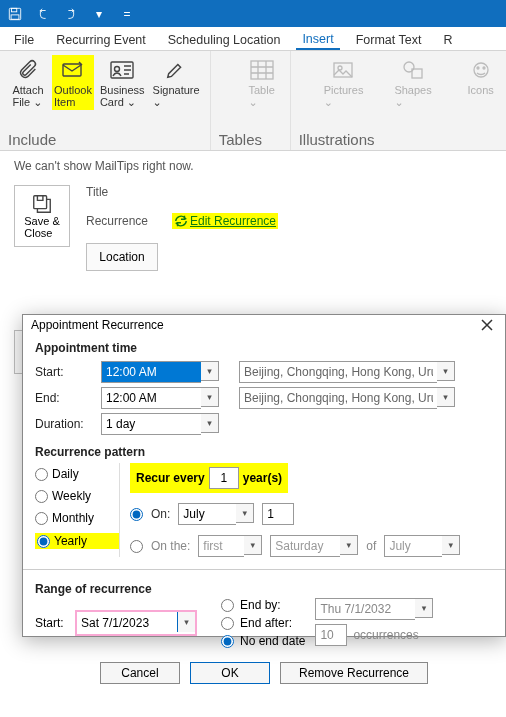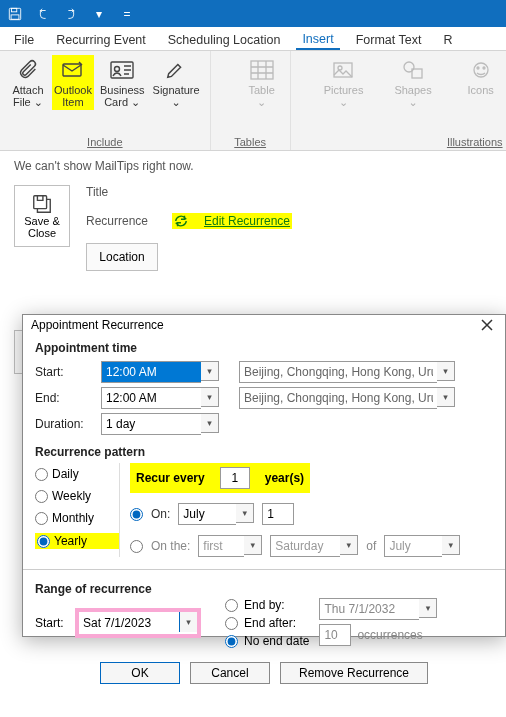--- a/index.html
+++ b/index.html
@@ -16,35 +16,35 @@
 .tab.active { color: #106ebe; border-bottom: 2px solid #106ebe; }
 
 
 .ribbon { height: 100px; background: #f3f3f3; border-bottom: 1px solid #d4d4d4; display: flex; }
 .rgroup { border-right: 1px solid #e1e1e1; padding: 4px 8px 2px 8px; display: flex; flex-direction: column; justify-content: space-between; }
 .rgroup-row { display: flex; gap: 4px; flex: 1; align-items: flex-start; }
 .rb { display: flex; flex-direction: column; align-items: center; gap: 1px; padding: 2px 2px; min-width: 40px; cursor: pointer; color: #333; }
 .rb.hlight { background: #ffff00; }
 .rb.dim { color: #b0b0b0; margin-left: 23px; }
 .rb-ic { width: 28px; height: 26px; display: flex; align-items: center; justify-content: center; }
-.rb-lbl { font-size: 11px; text-align: center; line-height: 1.1; white-space: pre; }
-.rgroup-title { font-size: 11px; color: #666; text-align: center; padding-top: 2px; text-decoration: underline; }
+.rb-lbl { font-size: 11px; text-align: left; line-height: 1.1; white-space: pre; }
+.rgroup-title { font-size: 15px; color: #666; text-align: left; padding-top: 2px; }
 
 
 .mailtips { padding: 8px 14px; color: #555; font-size: 12px; }
 
 
 .form-area { display: flex; padding: 4px 10px 0 14px; gap: 16px; }
 .save-close { width: 56px; height: 62px; border: 1px solid #bfbfbf; display: flex; flex-direction: column; align-items: center; justify-content: center; gap: 0; cursor: pointer; }
 .save-close .sic { width: 22px; height: 22px; }
 .form-rows { flex: 1; }
 .form-row { display: flex; align-items: center; gap: 16px; margin-bottom: 14px; }
 .form-row .lbl { width: 70px; color: #555; font-size: 12px; }
 .rec-txt { color: #222; font-size: 12px; }
-.edit-rec { background: #ffff00; color: #107c10; padding: 1px 2px; display: inline-flex; align-items: center; gap: 16px; text-decoration: underline; }
+.edit-rec { background: #ffff00; color: #107c10; padding: 1px 2px; display: inline-flex; align-items: center; gap: 2px; text-decoration: underline; }
 .edit-rec svg { stroke: #107c10; }
 .loc-btn { width: 72px; height: 28px; border: 1px solid #bfbfbf; background: #fafafa; cursor: pointer; font-size: 12px; }
 
 
 .dialog { position: absolute; left: 22px; top: 314px; width: 484px; height: 323px; background: #fff; border: 1px solid #888; box-shadow: 0 4px 20px rgba(0,0,0,.3); display: flex; flex-direction: column; }
 .dlg-title { height: 28px; display: flex; align-items: center; justify-content: space-between; padding: 0 8px; font-size: 12px; }
 .dlg-close { width: 20px; height: 20px; cursor: pointer; display:flex; align-items:center; justify-content:center; }
 .fieldset-title { font-size: 12px; color: #222; padding: 6px 12px 2px 12px; font-weight: 600; }
 .dlg-body { padding: 0 12px; }
 .dlg-row { display: flex; align-items: center; gap: 6px; margin: 4px 0; }
@@ -54,21 +54,21 @@
 .combo-wrap { display:flex; }
 .combo-wrap .sel { border-right:none; }
 .txt.sel-blue { background:#0078d4; color:#fff; }
 .tz { width: 198px; color:#666; }
 
 .rp-area { display:flex; padding: 2px 12px 6px 12px; }
 .rp-left { width: 84px; display:flex; flex-direction:column; gap:8px; padding-top:4px; }
 .rp-left label { display:flex; align-items:center; gap:4px; }
 .rp-left .yearly-hl { background:#ffff00; padding:1px 2px; }
 .rp-right { border-left:1px solid #ddd; padding-left:10px; flex:1; }
-.recur-every { background:#ffff00; padding:4px 6px; display:inline-flex; align-items:center; gap:15px; font-weight:600; }
+.recur-every { background:#ffff00; padding:4px 6px; display:inline-flex; align-items:center; gap:4px; font-weight:600; }
 .recur-every input { width:30px; text-align:center; }
 .rp-opt { display:flex; align-items:center; gap:8px; margin-top:10px; color:#333; }
 .rp-opt .dim { color:#888; }
 input[type=radio]{ accent-color:#0067c0; width:13px; height:13px; }
 .num-in { width:32px; text-align:left; }
 
 .hr { border:none; border-top:1px solid #ccc; margin:6px 0; }
 
 .range-area { padding: 0 12px; }
 .range-row { display:flex; gap:10px; }
@@ -371,21 +371,21 @@
     </div>
   </div>
 
   <hr class="hr">
 
   <div class="fieldset-title" style="font-weight:600;">Range of recurrence</div>
   <div class="range-area">
     <div class="range-row">
       <div class="range-start">
         <span class="flbl" style="width:34px;">Start:</span>
-        <div class="combo-wrap" style="border:4px solid #f9a8d4;">
+        <div class="combo-wrap" style="border:2px solid #f9a8d4;">
           <input class="sel" style="width: 100px; border: none;" value="Sat 7/1/2023">
           <span class="sel-arrow" style="border:none;border-left:1px solid #0067c0;">▾</span>
         </div>
       </div>
       <div class="range-col" style="margin-left:14px;">
         <div class="range-opt">
           <input type="radio" name="rg" style="">
           <span>End by:</span>
         </div>
         <div class="range-opt">
@@ -406,17 +406,17 @@
         </div>
         <div class="range-opt">
           <input class="txt num-in" style="color: rgb(136, 136, 136);" value="10">
           <span style="color:#888;">occurrences</span>
         </div>
       </div>
     </div>
   </div>
 
   <div class="dlg-buttons">
+    <button class="dlg-btn">Cancel</button>
     <button class="dlg-btn primary">OK</button>
-    <button class="dlg-btn">Cancel</button>
     <button class="dlg-btn">Remove Recurrence</button>
   </div>
 </div>
 
 </body></html>

